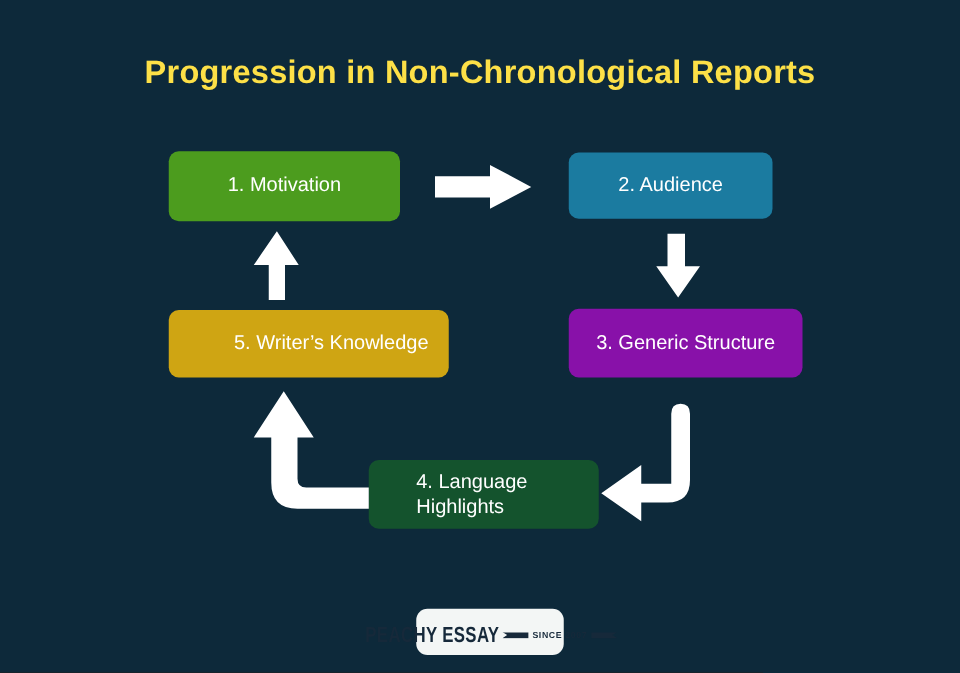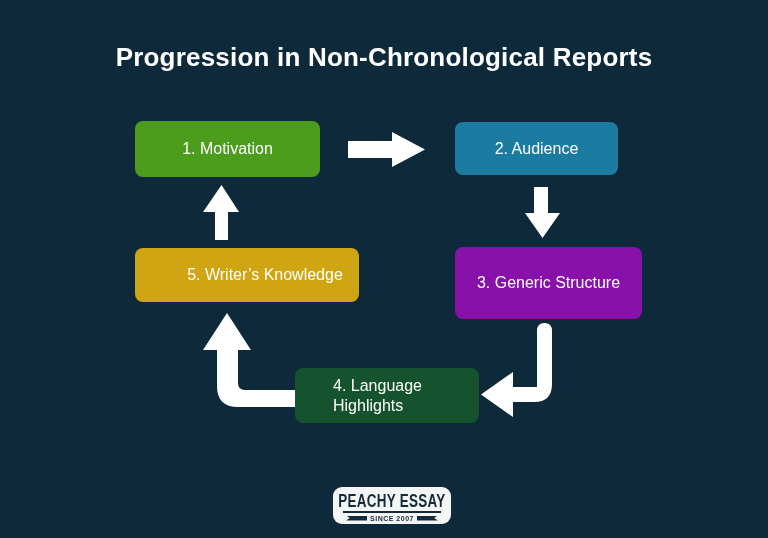--- a/index.html
+++ b/index.html
@@ -24,36 +24,36 @@
     border-radius:8px;
     display:flex;
     align-items:center;
     justify-content:center;
     color:#ffffff;
     font-size:16px;
     line-height:20px;
   }
   .box1{left:135px;top:121px;width:185px;height:56px;}
   .box2{left:455px;top:122px;width:163px;height:53px;}
-  .box3{left:455px;top:247px;width:187px;height:72px;}
+  .box3{left:455px;top:247px;width:187px;height:55px;}
   .box5{left:135px;top:248px;width:188px;height:54px;}
   .box4{left:295px;top:368px;width:184px;height:55px;}
   .box4 .box-label{display:block;width:108px;text-align:left;}
   .arrow-layer{
     position:absolute;left:0;top:0;width:768px;height:538px;
     pointer-events:none;
   }
   .logo{
     position:absolute;
     left:333px;top:487px;
     width:118px;height:37px;
     border-radius:9px;
     box-sizing:border-box;
     display:flex;
-    flex-direction:column;
+    flex-direction:row;
     align-items:center;
     justify-content:center;
     padding-top:3px;
   }
   .logo-name{
     font-weight:bold;
     font-size:14px;
     letter-spacing:0.3px;
     transform:scale(0.96,1.25);
     transform-origin:center;
@@ -76,21 +76,21 @@
     width:21px;height:5px;
   }
   .ribbon-l{clip-path:polygon(0 0,100% 0,100% 100%,0 100%,18% 50%);}
   .ribbon-r{clip-path:polygon(0 0,100% 0,82% 50%,100% 100%,0 100%);}
 </style>
 </head>
 <body>
 
 <div class="stage" style="background-color: rgb(13, 41, 58);">
 
-  <h1 class="title" style="color: #ffffff;">Progression in Non-Chronological Reports</h1>
+  <h1 class="title" style="color: #fde047;">Progression in Non-Chronological Reports</h1>
 
   <div class="box box1" style="background-color: rgb(76, 156, 30);">
     <span class="box-label">1. Motivation</span>
   </div>
 
   <div class="box box2" style="background-color: rgb(27, 123, 160);">
     <span class="box-label">2. Audience</span>
   </div>
 
   <div class="box box3" style="background-color: rgb(136, 17, 169);">

